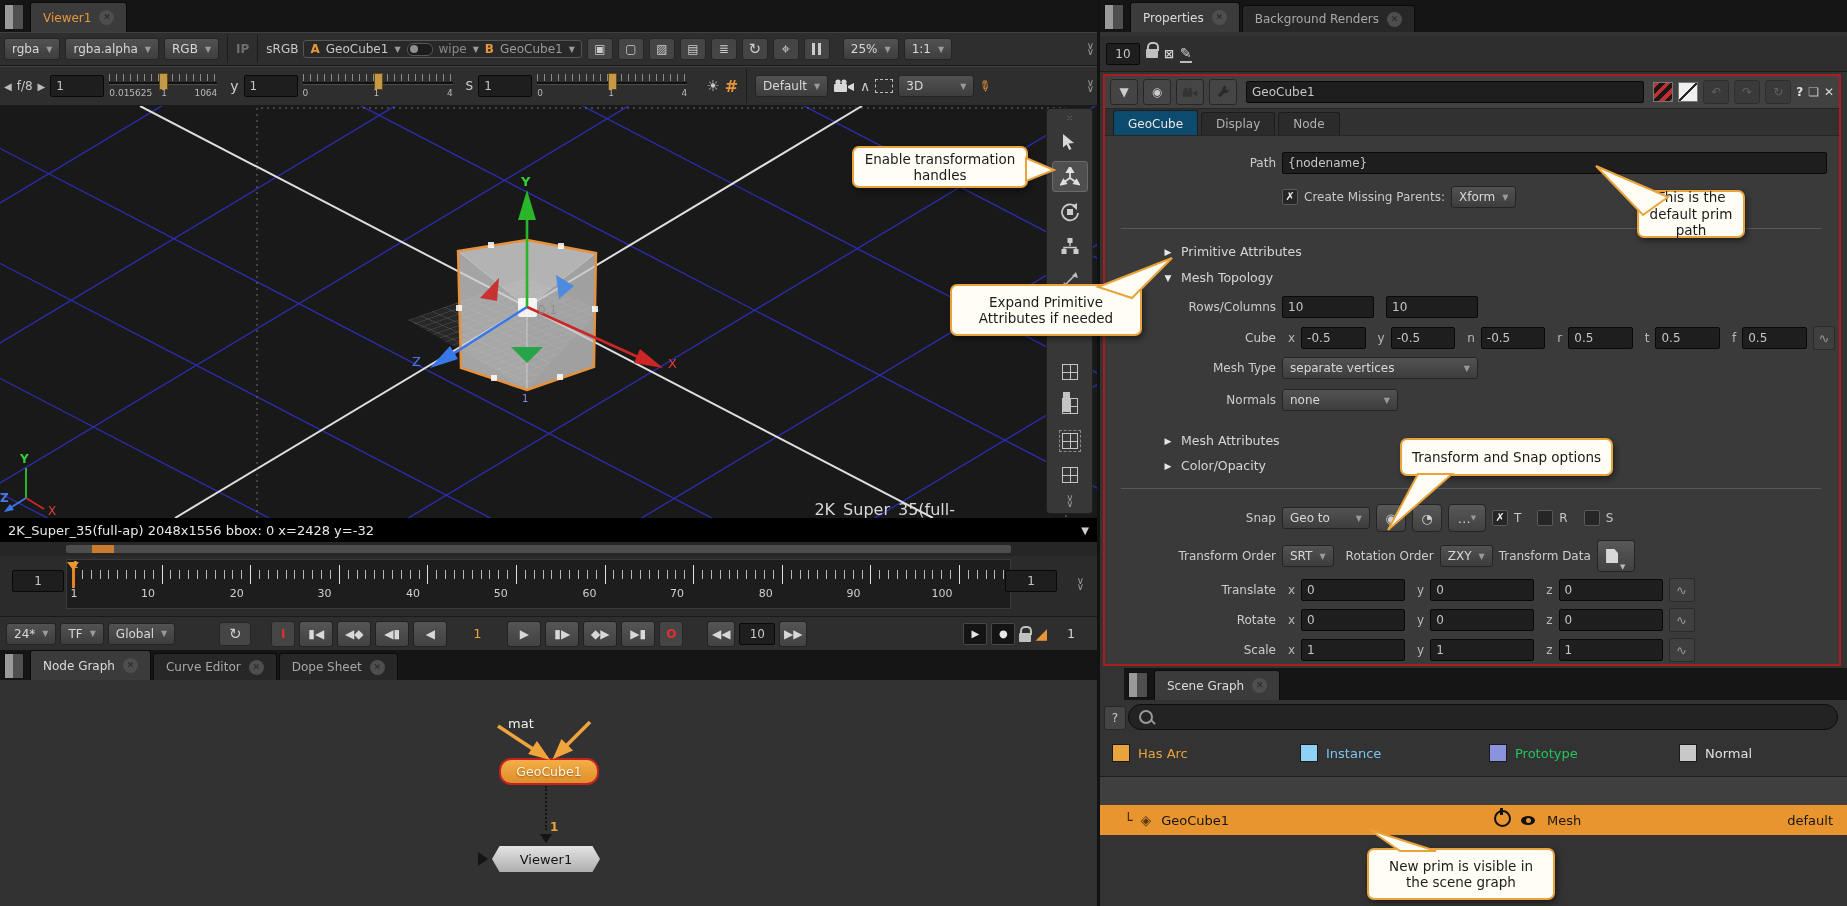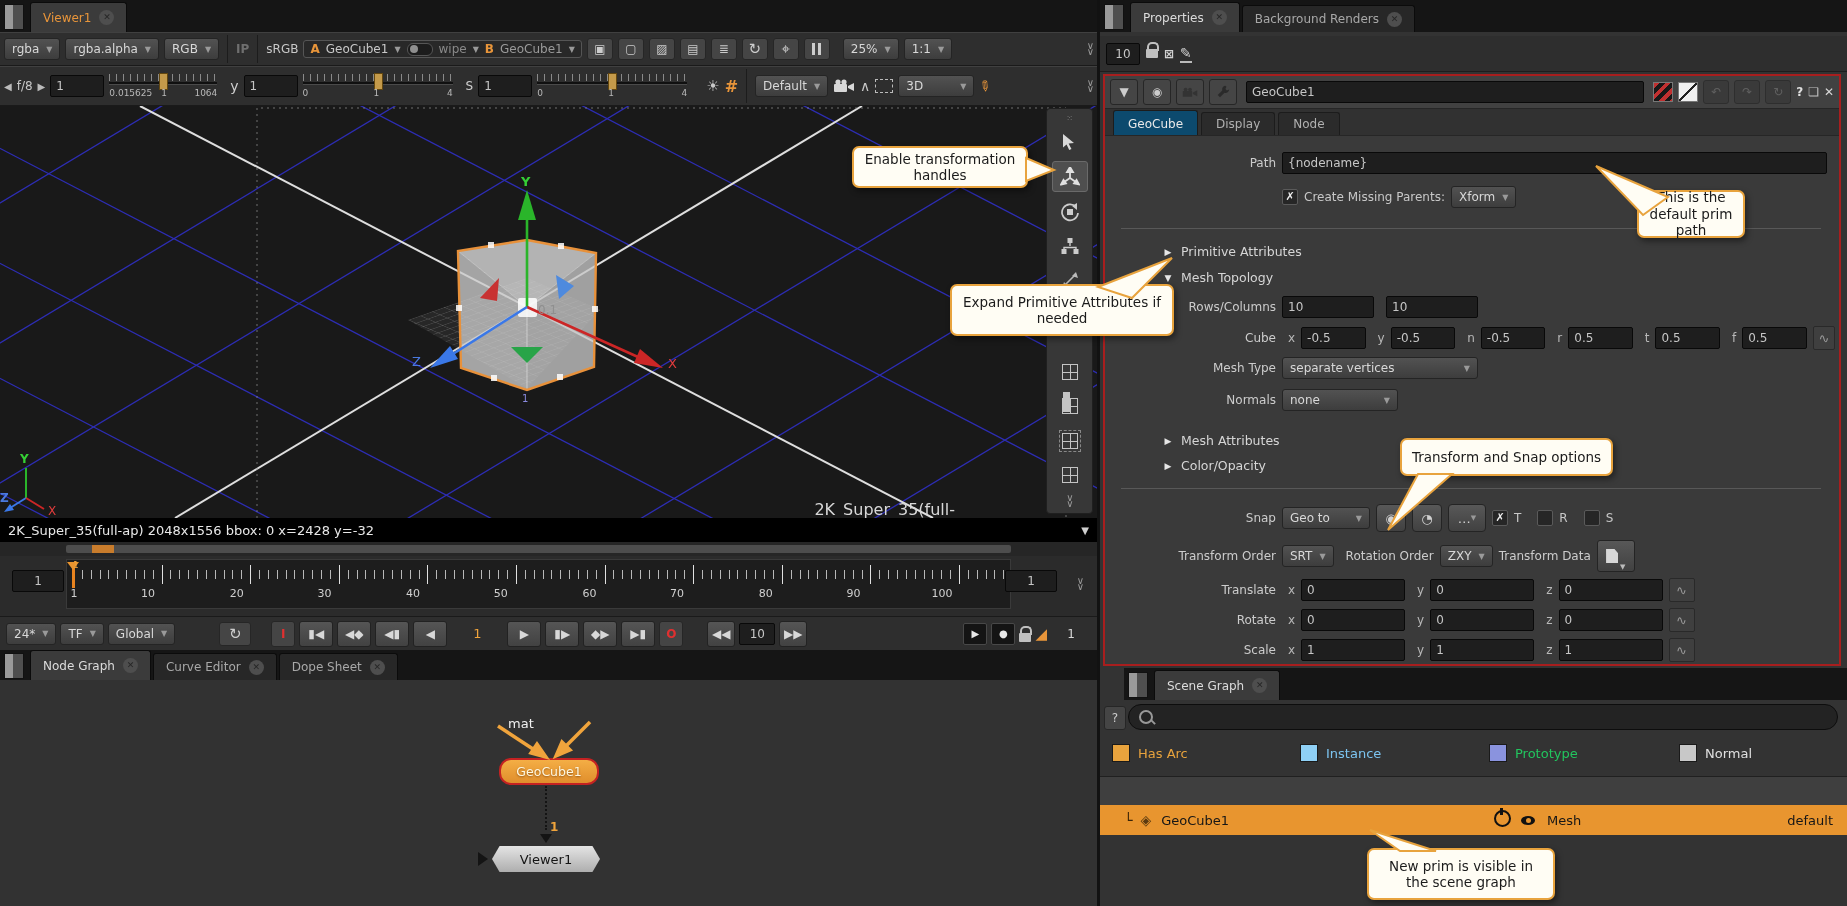--- a/index.html
+++ b/index.html
@@ -746,21 +746,21 @@
     <span style="margin-left:8px;color:#5a3a10;font-size:14px;">◈</span>
     <span style="margin-left:10px;">GeoCube1</span>
     <span style="margin-left:265px;"><span class="ic-pow"></span></span>
     <span style="margin-left:10px;"><span class="ic-eye"></span></span>
     <span style="margin-left:12px;">Mesh</span>
     <span style="margin-left:auto;margin-right:14px;">default</span>
   </div>
 
   <div class="co" style="left:852px;top:146px;width:176px;height:42px;">Enable transformation handles</div>
   <div class="co" style="left:1637px;top:190px;width:108px;height:48px;">This is the default prim path</div>
-  <div class="co" style="left:950px;top:284px;width:224px;height:52px;">Expand Primitive Attributes if needed</div>
+  <div class="co" style="left:950px;top:284px;width:192px;height:52px;">Expand Primitive Attributes if needed</div>
   <div class="co" style="left:1400px;top:438px;width:213px;height:38px;">Transform and Snap options</div>
   <div class="co" style="left:1367px;top:848px;width:188px;height:52px;">New prim is visible in the scene graph</div>
 
   <svg id="overlay" viewBox="0 0 1847 906">
     <g fill="#fffdf4" stroke="#e8a33d" stroke-width="2">
       <path d="M1026 158 L1054 170 L1026 181 Z"></path>
       <path d="M1596 166 L1668 197 L1643 215 Z"></path>
       <path d="M1172 258 L1098 287 L1132 298 Z"></path>
       <path d="M1388 530 L1418 474 L1452 474 Z"></path>
       <path d="M1370 830 L1400 851 L1436 851 Z"></path>

